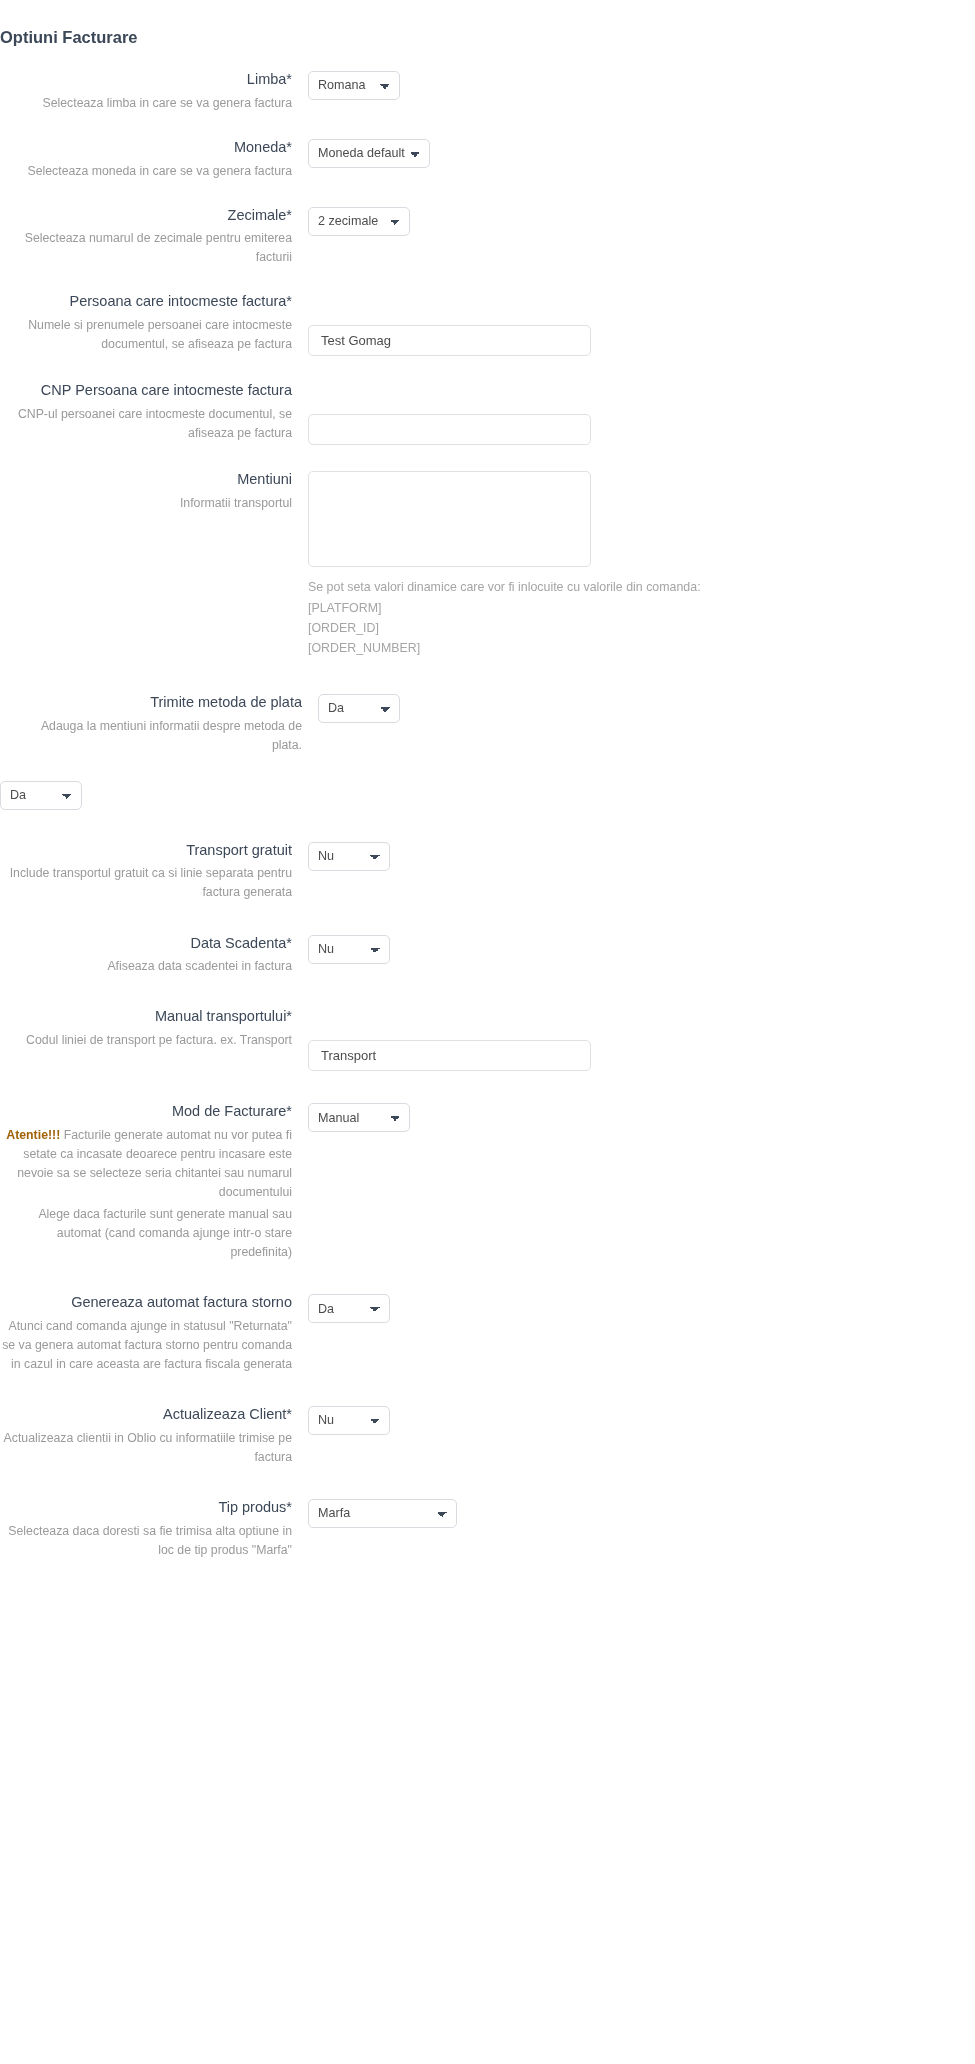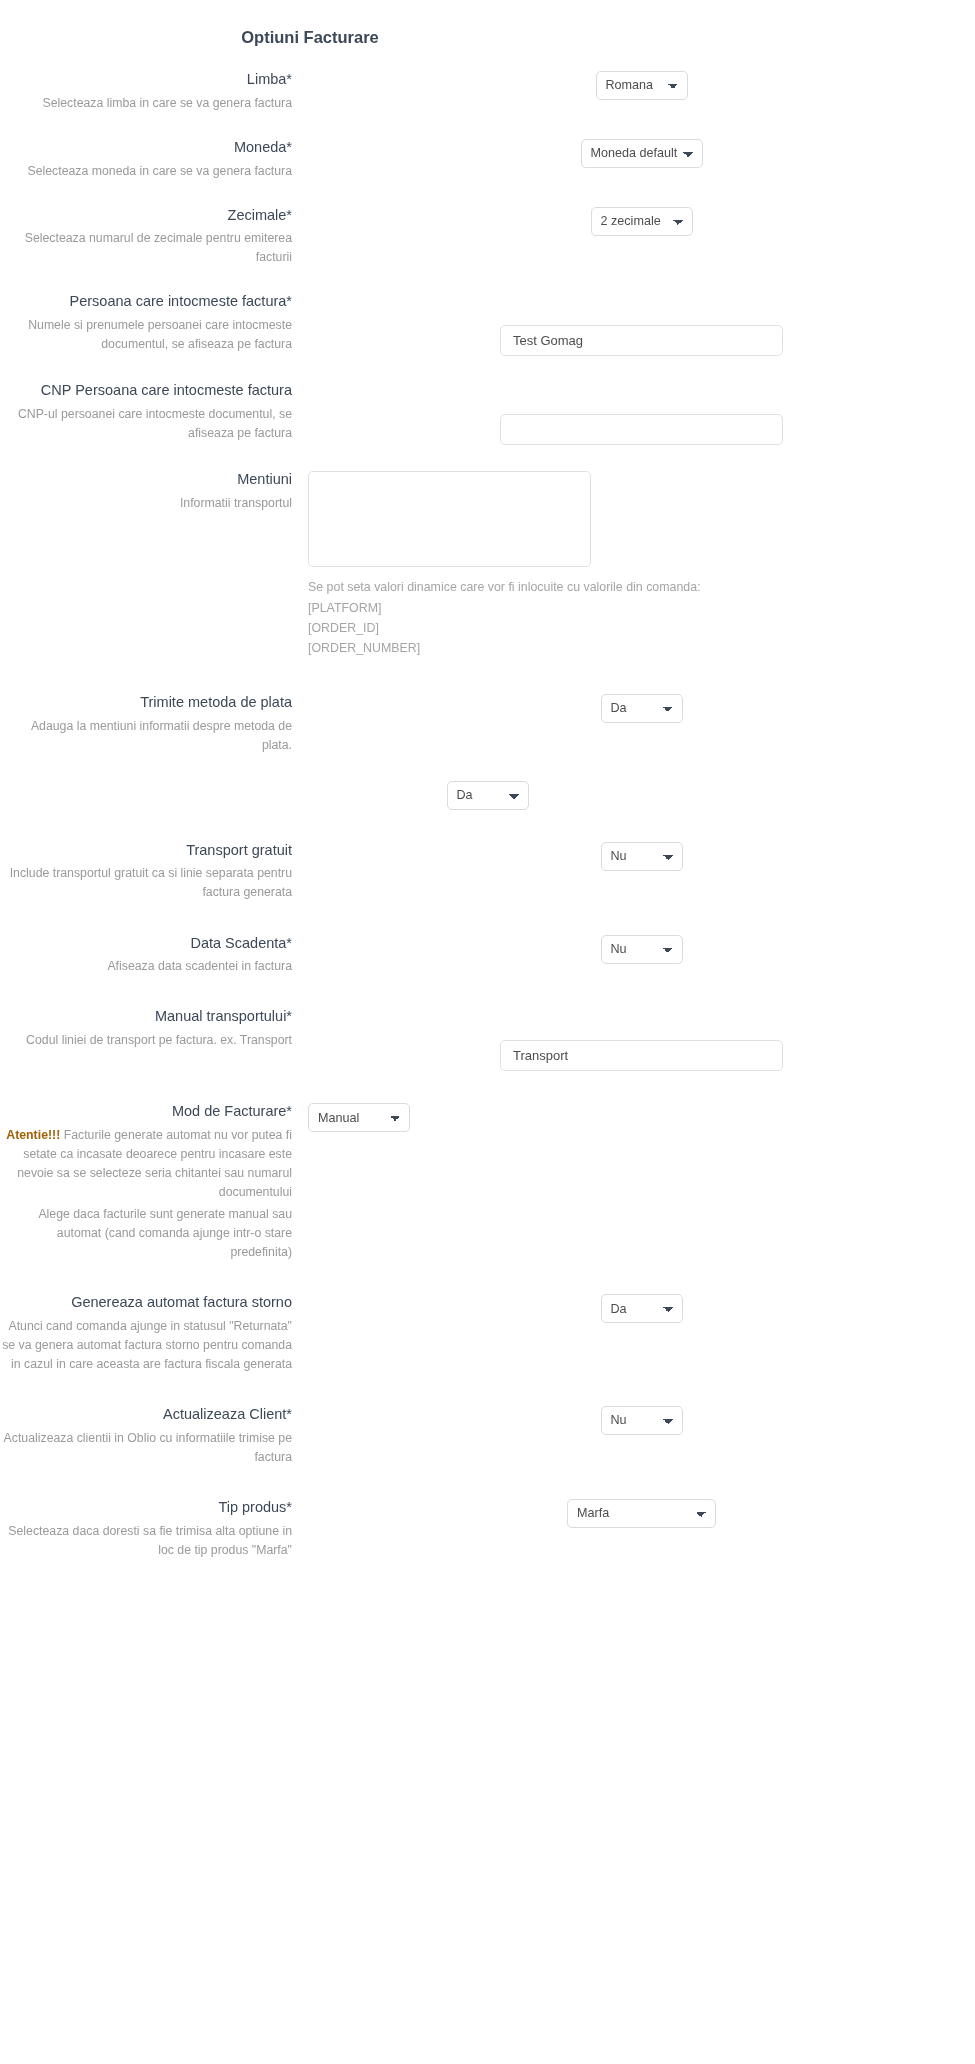--- a/index.html
+++ b/index.html
@@ -14,21 +14,21 @@
     color: #4a4a4a;
     -webkit-font-smoothing: antialiased;
   }
   .page {
     width: 975px;
     min-height: 2064px;
     padding: 0;
     position: relative;
   }
   .form-title {
-    text-align: center;
+    text-align: left;
     font-size: 16.5px;
     font-weight: 600;
     color: #3c4858;
     margin: 0;
     padding: 28px 0 0 0;
     width: 620px;
   }
   .rows {
     padding-top: 22px;
   }
@@ -130,21 +130,21 @@
     line-height: 1.62;
     margin-top: 10px;
     width: 650px;
   }
   .pct {
     font-size: 12.8px;
     color: #7a7a7a;
     margin-left: 10px;
     padding-top: 7px;
   }
-  .row-align-mid .field-col { align-items: center; justify-content: center; }
+  .row-align-mid .field-col { align-items: center; }
 </style>
 </head>
 <body>
 
 <div class="page">
 
   <h2 class="form-title">Optiuni Facturare</h2>
 
   <div class="rows">
 
@@ -213,21 +213,21 @@
         <textarea class="ctl-area" style=""></textarea>
         <div class="dyn-note">
           <div>Se pot seta valori dinamice care vor fi inlocuite cu valorile din comanda:</div>
           <div>[PLATFORM]</div>
           <div>[ORDER_ID]</div>
           <div>[ORDER_NUMBER]</div>
         </div>
       </div>
     </div>
 
-    <div class="row row-align-mid" style="margin-top:34px;">
+    <div class="row row-align-mid" style="margin-top:34px;padding-left:10px;">
       <div class="label-col">
         <span class="lbl">Trimite metoda de plata</span>
         <span class="hint">Adauga la mentiuni informatii despre metoda de plata.</span>
       </div>
       <div class="field-col">
         <select class="ctl w-md">
           <option>Da</option>
         </select>
       </div>
     </div>

